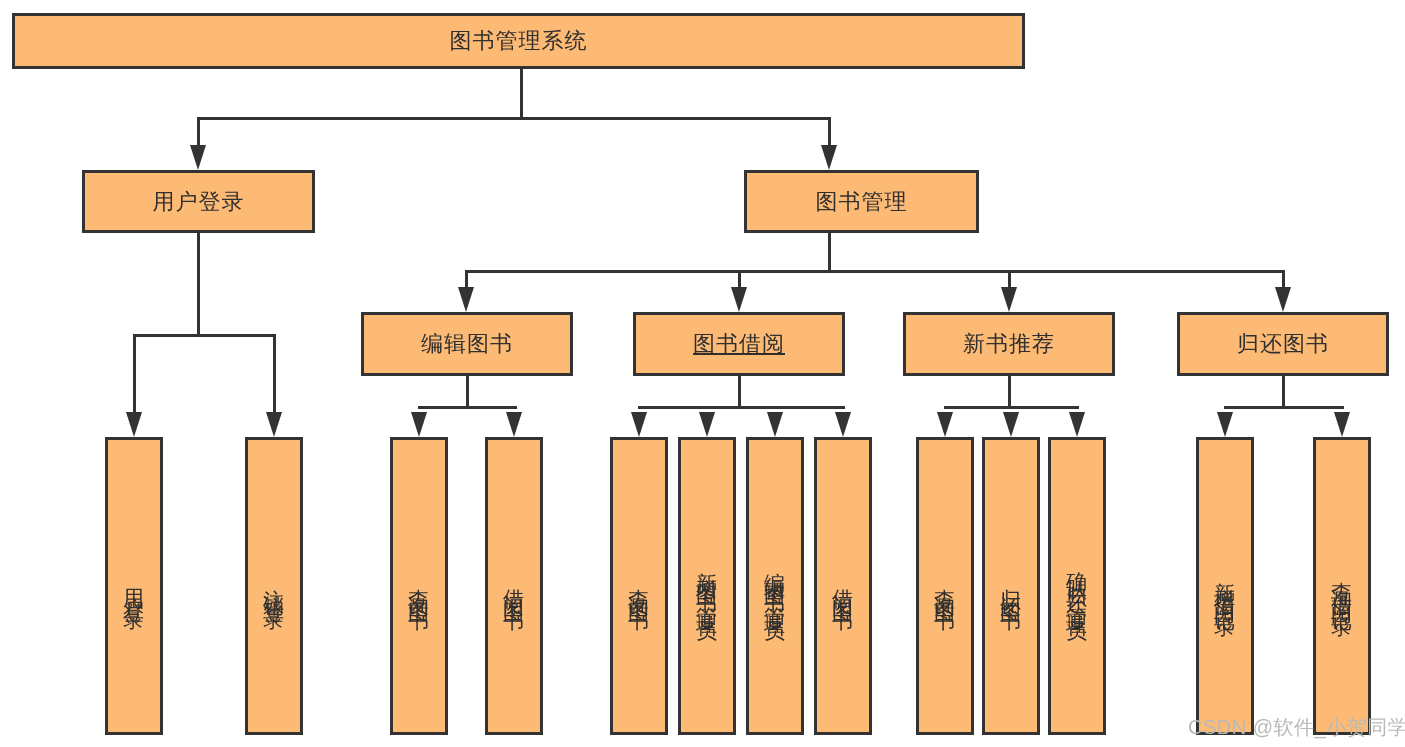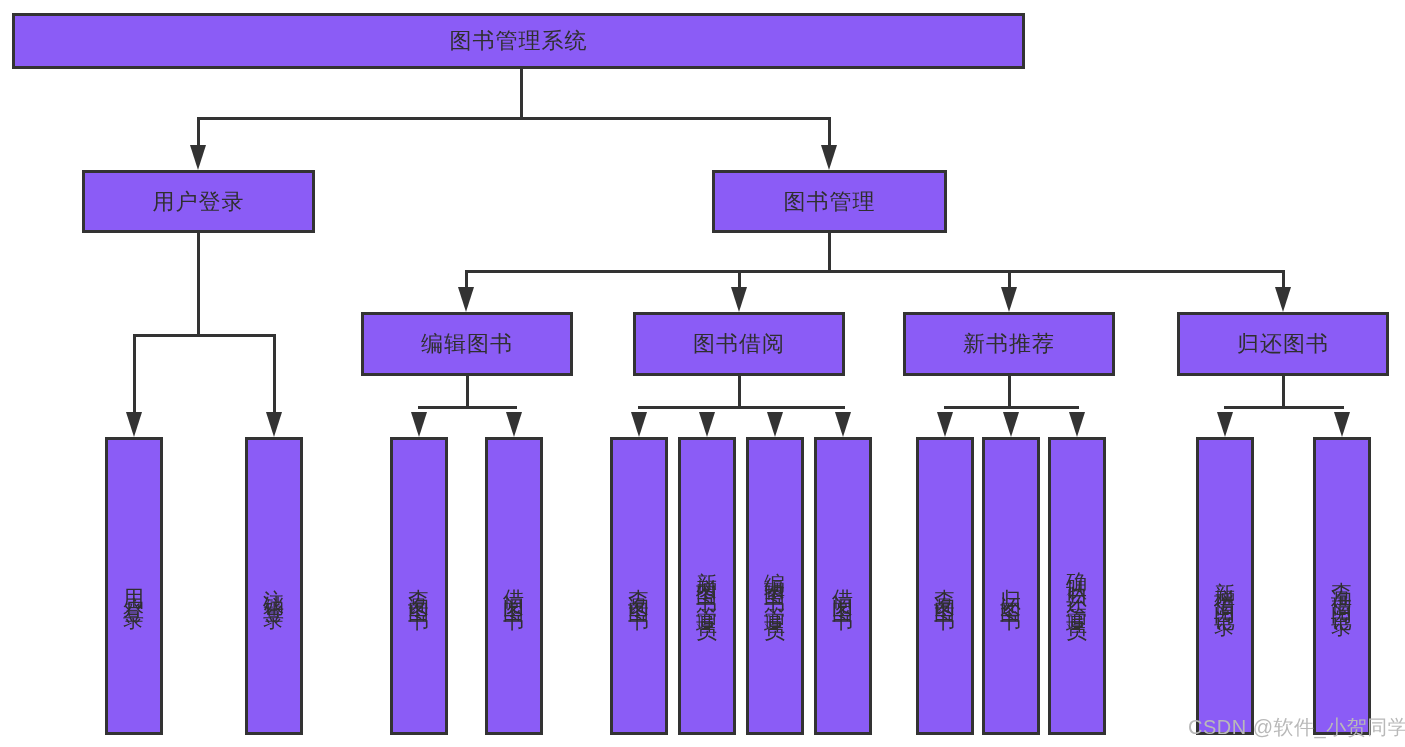--- a/index.html
+++ b/index.html
@@ -8,21 +8,21 @@
     width:1405px;height:747px;
     background:#ffffff;
     font-family:"Liberation Sans","DejaVu Sans",sans-serif;
     color:#2f2f2f;
     overflow:hidden;
   }
   .box{
     position:absolute;
     box-sizing:border-box;
     border:3px solid #333333;
-    background:#8b5cf6;
+    background:#fdba74;
     display:flex;
     align-items:center;
     justify-content:center;
     font-size:22px;
     letter-spacing:1px;
   }
   .leaf span{
     writing-mode:vertical-rl;
     text-orientation:mixed;
     font-size:21px;
@@ -59,21 +59,21 @@
   <div class="vline" style="left:520px;top:69px;height:50px;"></div>
   <div class="hline" style="left:197px;top:117px;width:634px;"></div>
   <div class="vline" style="left:197px;top:117px;height:30px;"></div>
   <div class="arrow" style="left:190px;top:145px;"></div>
   <div class="vline" style="left:828px;top:117px;height:30px;"></div>
   <div class="arrow" style="left:821px;top:145px;"></div>
 
   <div class="box" style="left:82px;top:170px;width:233px;height:63px;">
     <span>用户登录</span>
   </div>
-  <div class="box" style="left:712px;top:170px;width:235px;height:63px;">
+  <div class="box" style="left:744px;top:170px;width:235px;height:63px;">
     <span>图书管理</span>
   </div>
 
   <div class="vline" style="left:197px;top:233px;height:104px;"></div>
   <div class="hline" style="left:133px;top:334px;width:143px;"></div>
   <div class="vline" style="left:133px;top:334px;height:80px;"></div>
   <div class="arrow" style="left:126px;top:412px;"></div>
   <div class="vline" style="left:273px;top:334px;height:80px;"></div>
   <div class="arrow" style="left:266px;top:412px;"></div>
 
@@ -84,21 +84,21 @@
   <div class="vline" style="left:738px;top:270px;height:18px;"></div>
   <div class="arrow" style="left:731px;top:287px;"></div>
   <div class="vline" style="left:1008px;top:270px;height:18px;"></div>
   <div class="arrow" style="left:1001px;top:287px;"></div>
   <div class="vline" style="left:1282px;top:270px;height:18px;"></div>
   <div class="arrow" style="left:1275px;top:287px;"></div>
 
   <div class="box" style="left:361px;top:312px;width:212px;height:64px;">
     <span>编辑图书</span>
   </div>
-  <div class="box" style="left:633px;top:312px;width:212px;height:64px;">
+  <div class="box" style="left:633px;top:312px;width:212px;height:64px;text-decoration:underline;">
     <span>图书借阅</span>
   </div>
   <div class="box" style="left:903px;top:312px;width:212px;height:64px;">
     <span>新书推荐</span>
   </div>
   <div class="box" style="left:1177px;top:312px;width:212px;height:64px;">
     <span>归还图书</span>
   </div>
 
   <div class="vline" style="left:466px;top:376px;height:33px;"></div>

